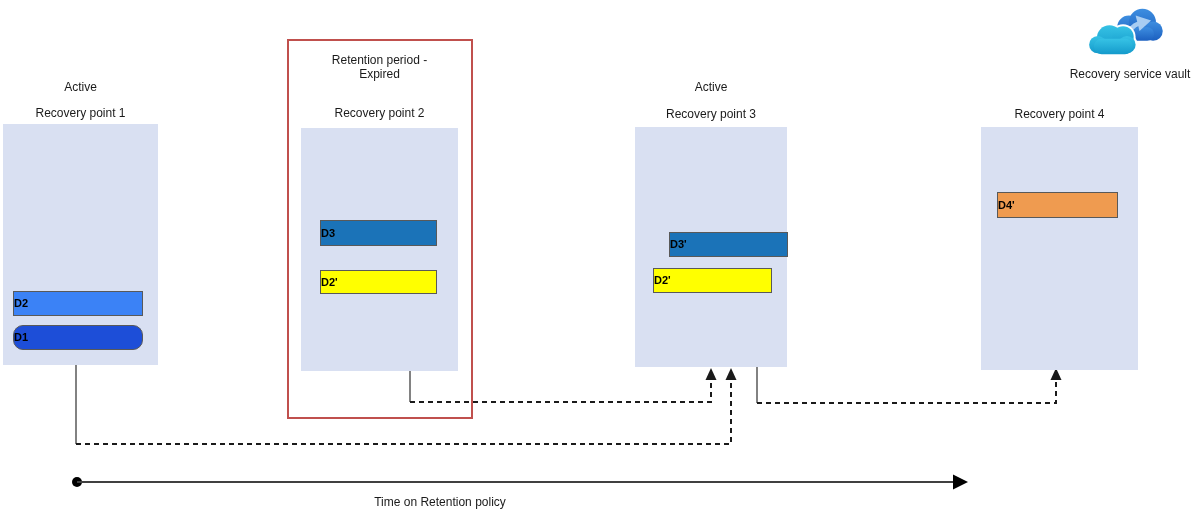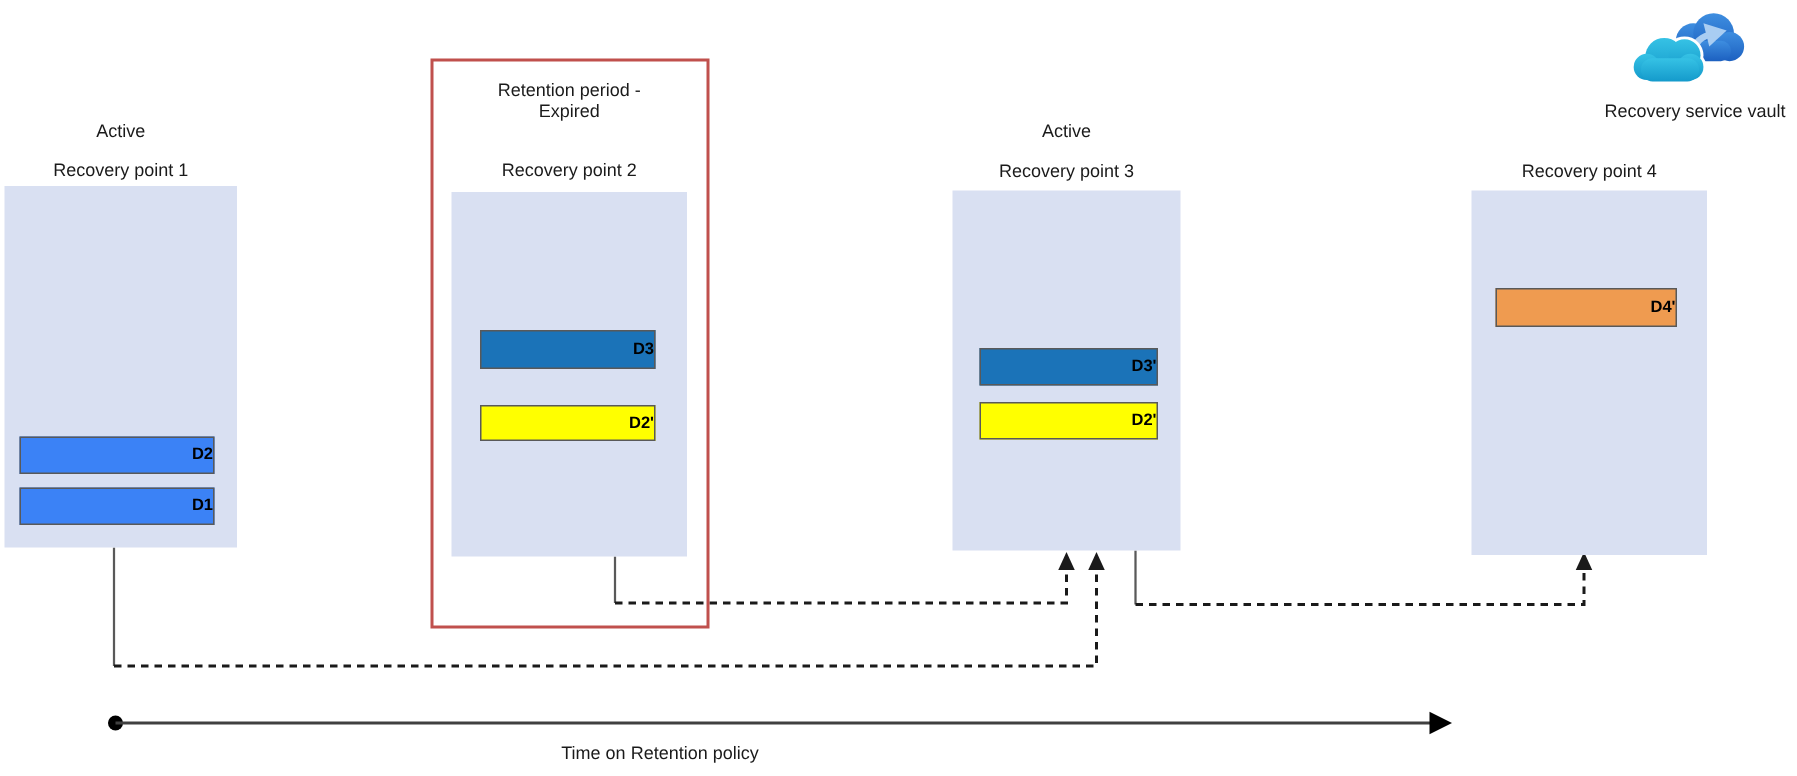--- a/index.html
+++ b/index.html
@@ -16,21 +16,21 @@
   .col4{left:981px;top:127px;width:157px;height:243px;}
   .s-col1{left:3px;width:155px;top:80px;}
   .t-col1{left:3px;width:155px;top:106px;}
   .s-col2{left:301px;width:157px;top:53px;}
   .t-col2{left:301px;width:157px;top:106px;text-align:center;}
   .s-col3{left:635px;width:152px;top:80px;}
   .t-col3{left:635px;width:152px;top:107px;}
   .t-col4{left:981px;width:157px;top:107px;}
   .block{
     position:absolute;border:1px solid #595959;box-sizing:border-box;
-    font-size:11px;font-weight:bold;text-align:right;color:#000;
+    font-size:11px;font-weight:bold;text-align:left;color:#000;
   }
   .b-d2 {left:13px; top:291px;width:130px;height:25px;line-height:23px;}
   .b-d1 {left:13px; top:325px;width:130px;height:25px;line-height:23px;}
   .b-d3 {left:320px;top:220px;width:117px;height:26px;line-height:24px;}
   .b-d2p2{left:320px;top:270px;width:117px;height:24px;line-height:22px;}
   .b-d3p{left:653px;top:232px;width:119px;height:25px;line-height:23px;}
   .b-d2p3{left:653px;top:268px;width:119px;height:25px;line-height:23px;}
   .b-d4p{left:997px;top:192px;width:121px;height:26px;line-height:24px;}
   .hl-rect{
     position:absolute;left:287px;top:39px;width:186px;height:380px;
@@ -62,34 +62,34 @@
 
     <circle cx="77" cy="482" r="5" fill="#000000"></circle>
     <line x1="77" y1="482" x2="956" y2="482" stroke="#404040" stroke-width="2"></line>
     <polygon points="968,482 953,474.5 953,489.5" fill="#000000"></polygon>
   </svg>
 
   <div class="lbl s-col1">Active</div>
   <div class="lbl t-col1">Recovery point 1</div>
   <div class="col-rect col1" style="background-color: rgb(217, 224, 242);"></div>
   <div class="block b-d2" style="background-color: #3b82f6;">D2</div>
-  <div class="block b-d1" style="background-color: #3b82f6;">D1</div>
+  <div class="block b-d1" style="background-color: #1d4ed8; border-radius: 10px;">D1</div>
 
   <div class="hl-rect" style="border-color: rgb(192, 80, 77);"></div>
   <div class="lbl s-col2">Retention period -
 Expired</div>
   <div class="lbl t-col2">Recovery point 2</div>
   <div class="col-rect col2" style="background-color: rgb(217, 224, 242);"></div>
   <div class="block b-d3" style="background-color: rgb(27, 115, 184);">D3</div>
   <div class="block b-d2p2" style="background-color: rgb(255, 255, 0);">D2'</div>
 
   <div class="lbl s-col3">Active</div>
   <div class="lbl t-col3">Recovery point 3</div>
   <div class="col-rect col3" style="background-color: rgb(217, 224, 242);"></div>
-  <div class="block b-d3p" style="background-color: rgb(27, 115, 184);">D3'</div>
+  <div class="block b-d3p" style="background-color: rgb(27, 115, 184); margin-left: 16px;">D3'</div>
   <div class="block b-d2p3" style="background-color: rgb(255, 255, 0);">D2'</div>
 
   <div class="lbl t-col4">Recovery point 4</div>
   <div class="col-rect col4" style="background-color: rgb(217, 224, 242);"></div>
   <div class="block b-d4p" style="background-color: rgb(239, 155, 80);">D4'</div>
 
   <svg class="vault-icon" width="88" height="62" viewBox="0 0 90 64">
     <defs>
       <linearGradient id="gBlue" x1="0" y1="0" x2="0" y2="1">
         <stop offset="0" stop-color="#3E8EE0"></stop>

